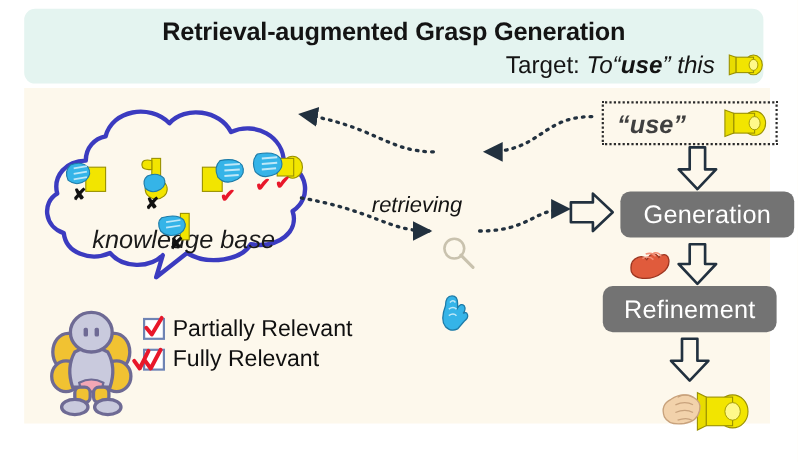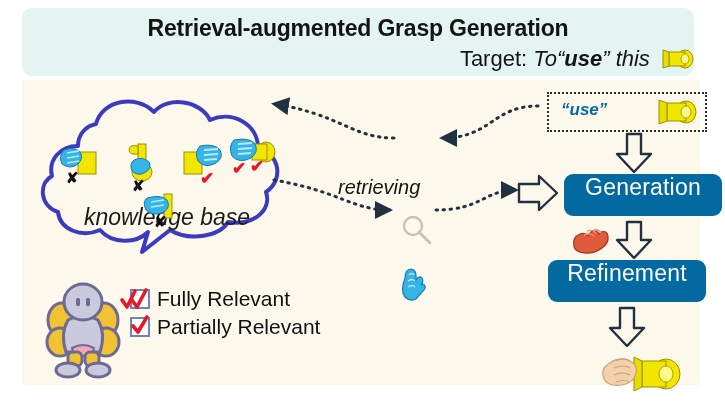--- a/index.html
+++ b/index.html
@@ -35,26 +35,26 @@
   .mid-label{position:absolute;font-size:20px;font-style:italic;color:#141414;}
   #lbl-retrieving{left:316px;top:96px;}
   #lbl-guiding{left:335px;top:228px;}
 
   .mag{position:absolute;left:378px;top:133px;}
   .bluehand{position:absolute;left:378px;top:186px;}
 
   
   .usebox{position:absolute;left:525px;top:12px;width:160px;height:40px;
     border:2px dotted #2b2b2b;box-sizing:border-box;}
-  .usebox .txt{position:absolute;left:12px;top:6px;font-size:17px;font-weight:bold;
-    font-style:italic;color:#0369a1;}
+  .usebox .txt{position:absolute;left:12px;top:6px;font-size:23px;font-weight:bold;
+    font-style:italic;color:#404040;}
   .usebox .obj{position:absolute;right:8px;top:3px;}
 
-  .nodebox{position:absolute;background:#0369a1;border-radius:9px;color:#ffffff;
-    display:flex;align-items:flex-start;justify-content:center;
+  .nodebox{position:absolute;background:#737373;border-radius:9px;color:#ffffff;
+    display:flex;align-items:center;justify-content:center;
     font-size:23px;letter-spacing:0.2px;}
   #node-generation{left:542px;top:94px;width:158px;height:42px;}
   #node-refinement{left:526px;top:180px;width:158px;height:42px;}
 
   .redhand{position:absolute;left:548px;top:145px;}
   .finalgrasp{position:absolute;left:578px;top:267px;}
 
   
   .legend{position:absolute;left:108px;top:205px;}
   .leg-row{display:flex;align-items:center;height:28px;}
@@ -249,32 +249,32 @@
         <ellipse cx="26" cy="92" rx="12" ry="7" fill="#c9cadd" stroke="#6e6a94" stroke-width="3"></ellipse>
         <ellipse cx="56" cy="92" rx="12" ry="7" fill="#c9cadd" stroke="#6e6a94" stroke-width="3"></ellipse>
       </svg>
     </div>
 
     <div class="legend">
 
 
       <div class="leg-row">
         <span class="cb">
+          <svg width="20" height="20" viewBox="0 0 20 20" style="position:absolute;left:-2px;top:-3px;">
+            <path d="M3,10 L8,16 L17,1" stroke="#e8172a" stroke-width="3.6" fill="none" stroke-linecap="round" stroke-linejoin="round"></path>
+          </svg>
+        </span>
+        <span class="leg-txt">Partially Relevant</span>
+      </div>
+
+      <div class="leg-row">
+        <span class="cb">
           <svg width="30" height="22" viewBox="0 0 30 22" style="position:absolute;left:-11px;top:-3px;">
             <path d="M1,12 L6,19 L14,3" stroke="#e8172a" stroke-width="3.6" fill="none" stroke-linecap="round" stroke-linejoin="round"></path>
             <path d="M11,12 L16,19 L25,2" stroke="#e8172a" stroke-width="3.6" fill="none" stroke-linecap="round" stroke-linejoin="round"></path>
           </svg>
         </span>
         <span class="leg-txt">Fully Relevant</span>
       </div>
-
-      <div class="leg-row">
-        <span class="cb">
-          <svg width="20" height="20" viewBox="0 0 20 20" style="position:absolute;left:-2px;top:-3px;">
-            <path d="M3,10 L8,16 L17,1" stroke="#e8172a" stroke-width="3.6" fill="none" stroke-linecap="round" stroke-linejoin="round"></path>
-          </svg>
-        </span>
-        <span class="leg-txt">Partially Relevant</span>
-      </div>
     </div>
 
   </div>
 </div>
 
 </body></html>

